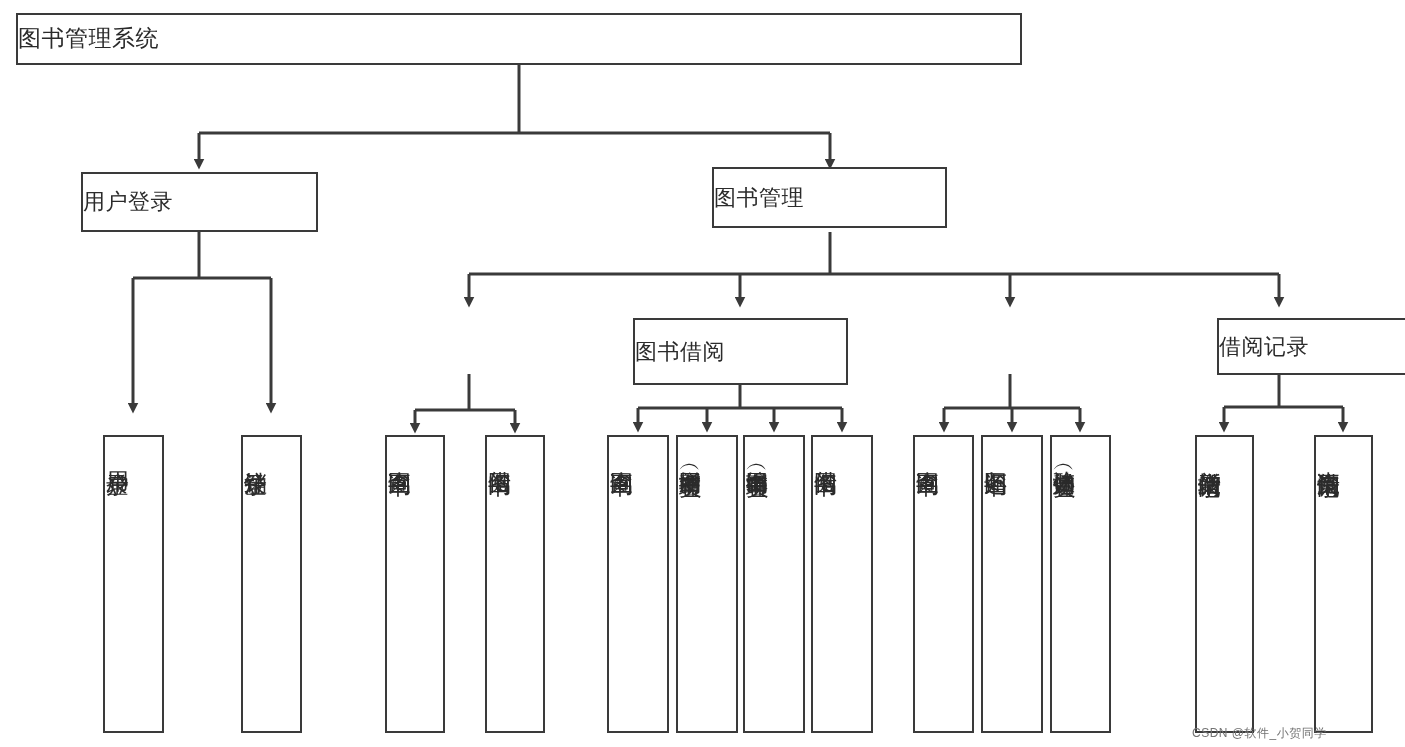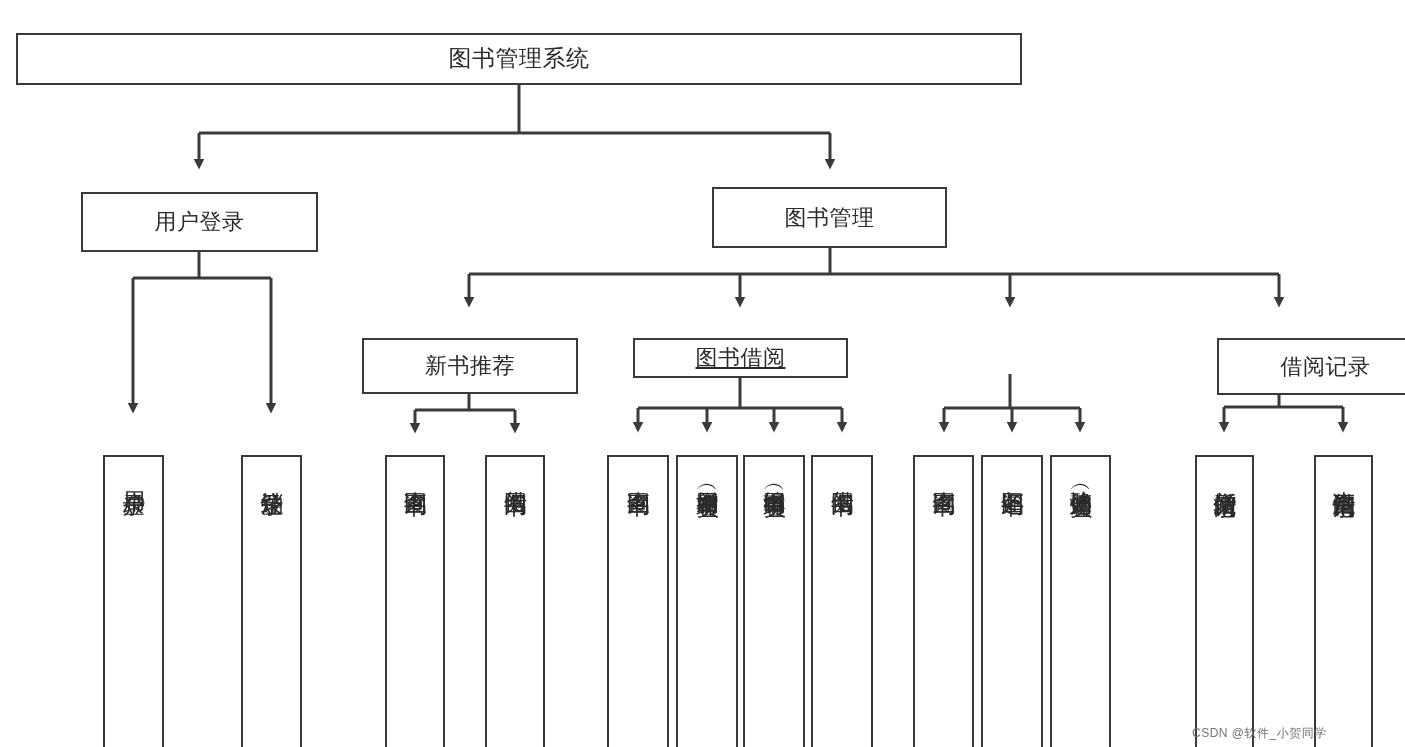--- a/index.html
+++ b/index.html
@@ -25,23 +25,22 @@
     height: 747px;
     pointer-events: none;
   }
   .node {
     position: absolute;
     box-sizing: border-box;
     border: 2.5px solid #3a3a3a;
     background: #ffffff;
     display: flex;
     align-items: center;
-    justify-content: center;
+    justify-content: flex-start;
     color: #2b2b2b;
-    margin-top: 20px;
   }
   .node .label {
     display: block;
     text-align: center;
     line-height: 1.18;
     letter-spacing: 0.5px;
   }
   
   .node.h .label {
     writing-mode: horizontal-tb;
@@ -133,25 +132,22 @@
   </div>
 
   <div class="node h" style="left:81px; top:172px; width:237px; height:60px;">
     <span class="label">用户登录</span>
   </div>
 
   <div class="node h" style="left:712px; top:167px; width:235px; height:61px;">
     <span class="label">图书管理</span>
   </div>
 
-  <div class="node h" style="left:362px; top:318px; width:216px; height:56px;">
-    <span class="label">新书推荐</span>
-  </div>
-
-  <div class="node h" style="left:633px; top:318px; width:215px; height:40px;text-decoration:underline;">
+
+  <div class="node h" style="left:633px; top:318px; width:215px; height:67px;">
     <span class="label">图书借阅</span>
   </div>
 
 
   <div class="node h" style="left:1217px; top:318px; width:217px; height:57px;">
     <span class="label">借阅记录</span>
   </div>
 
   <div class="node v" style="left:103px; top:435px; width:61px; height:298px;">
     <span class="label">用户登录</span>

